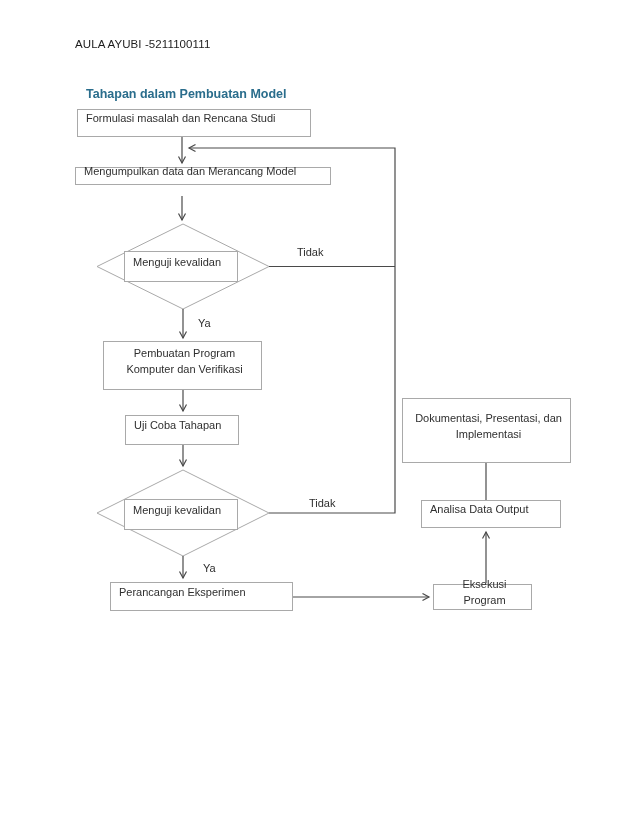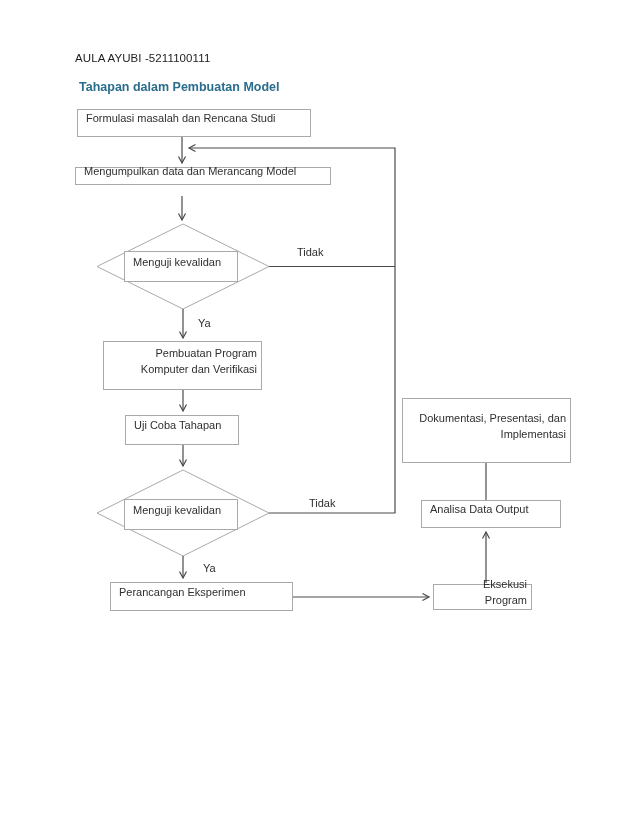--- a/index.html
+++ b/index.html
@@ -9,41 +9,41 @@
     --c-text:#2f2f2f;
   }
   html,body{margin:0;padding:0;}
   body{
     width:638px;height:826px;background:#ffffff;
     font-family:"Liberation Sans", sans-serif;
     overflow:hidden;
   }
   .page{position:relative;width:638px;height:826px;background:#fff;}
   .doc-header{
-    position:absolute;left:75px;top:52px;
+    position:absolute;left:75px;top:38px;
     font-size:11.5px;color:#1d1d1d;letter-spacing:0.1px;text-align:right;
   }
   .doc-title{
-    position:absolute;left:74px;top:75px;margin:5px;
+    position:absolute;left:74px;top:75px;margin:12px;
     font-size:12.5px;font-weight:bold;color:var(--c-title);
   }
   svg.connectors{position:absolute;left:0;top:0;z-index:1;}
   svg.connectors line, svg.connectors polyline{
     stroke:var(--c-line);stroke-width:1.2;fill:none;
   }
   svg.connectors polygon{
     stroke:var(--c-border);stroke-width:1;fill:#ffffff;
   }
   .node{
     position:absolute;z-index:2;box-sizing:border-box;
     background:#ffffff;border:1px solid var(--c-border);
     display:flex;align-items:center;
     padding:0 4px 8px 8px;
     font-size:11px;line-height:1.45;color:var(--c-text);
-    text-align:right;
+    text-align:center;
   }
   .lbl{
     position:absolute;z-index:3;
     font-size:11px;color:var(--c-text);
   }
 </style>
 </head>
 <body>
 
 <div class="page">

